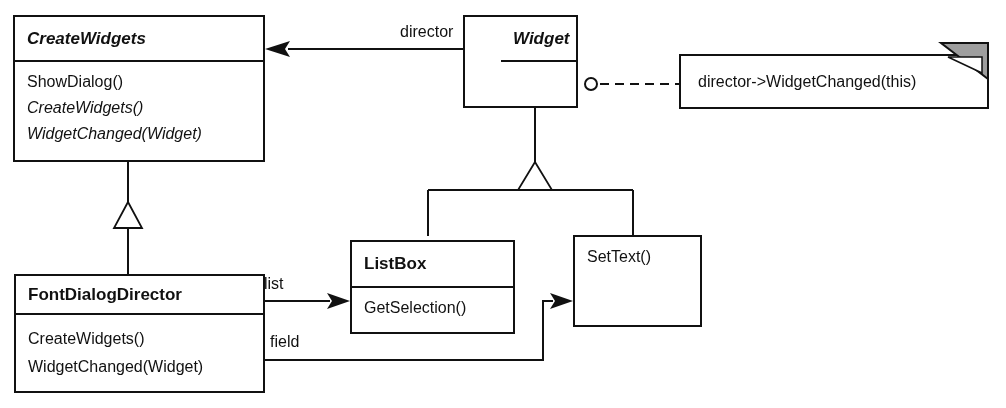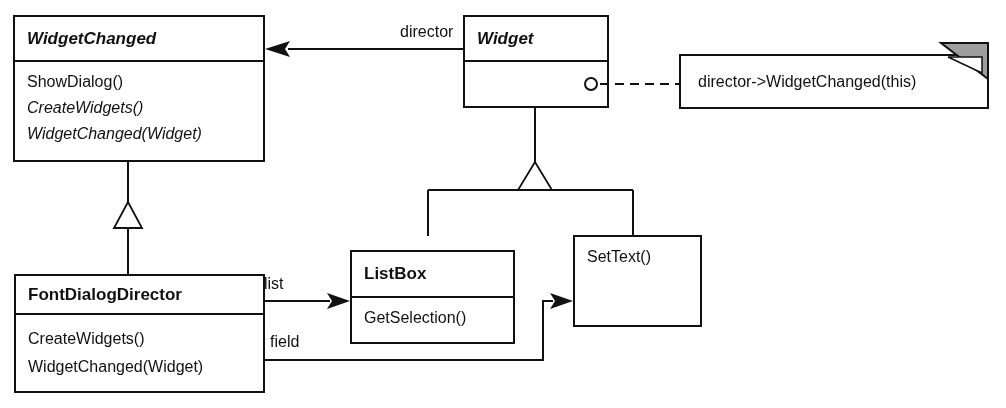--- a/index.html
+++ b/index.html
@@ -30,46 +30,46 @@
   svg.overlay .arrowhead { fill:#111; stroke:none; }
   svg.overlay .tri { fill:#fff; stroke:#111; stroke-width:1.8; }
 </style>
 </head>
 <body>
 
 <div class="canvas">
 
   <div class="uml-class" style="left:13px; top:15px; width:252px; height:147px;">
     <div class="uml-head abstract" style="height:45px;">
-      <span>WidgetChanged</span>
+      <span>CreateWidgets</span>
     </div>
     <div class="uml-body">
       <div class="m">ShowDialog()</div>
       <div class="m it">CreateWidgets()</div>
       <div class="m it">WidgetChanged(Widget)</div>
     </div>
   </div>
 
-  <div class="uml-class" style="left:463px; top:15px; width:146px; height:93px;">
+  <div class="uml-class" style="left:463px; top:15px; width:115px; height:93px;padding-left:36px;">
     <div class="uml-head abstract" style="height:45px;">
       <span>Widget</span>
     </div>
   </div>
 
   <div class="uml-class" style="left:14px; top:274px; width:251px; height:119px;">
     <div class="uml-head" style="height:39px;">
       <span>FontDialogDirector</span>
     </div>
     <div class="uml-body" style="padding-top:10px;">
       <div class="m" style="line-height:28px;">CreateWidgets()</div>
       <div class="m" style="line-height:28px;">WidgetChanged(Widget)</div>
     </div>
   </div>
 
-  <div class="uml-class" style="left:350px; top:250px; width:165px; height:94px;">
+  <div class="uml-class" style="left:350px; top:240px; width:165px; height:94px;">
     <div class="uml-head" style="height:46px;">
       <span>ListBox</span>
     </div>
     <div class="uml-body">
       <div class="m">GetSelection()</div>
     </div>
   </div>
 
   <div class="uml-class" style="left:573px; top:235px; width:129px; height:92px;">
     <div class="uml-body">

